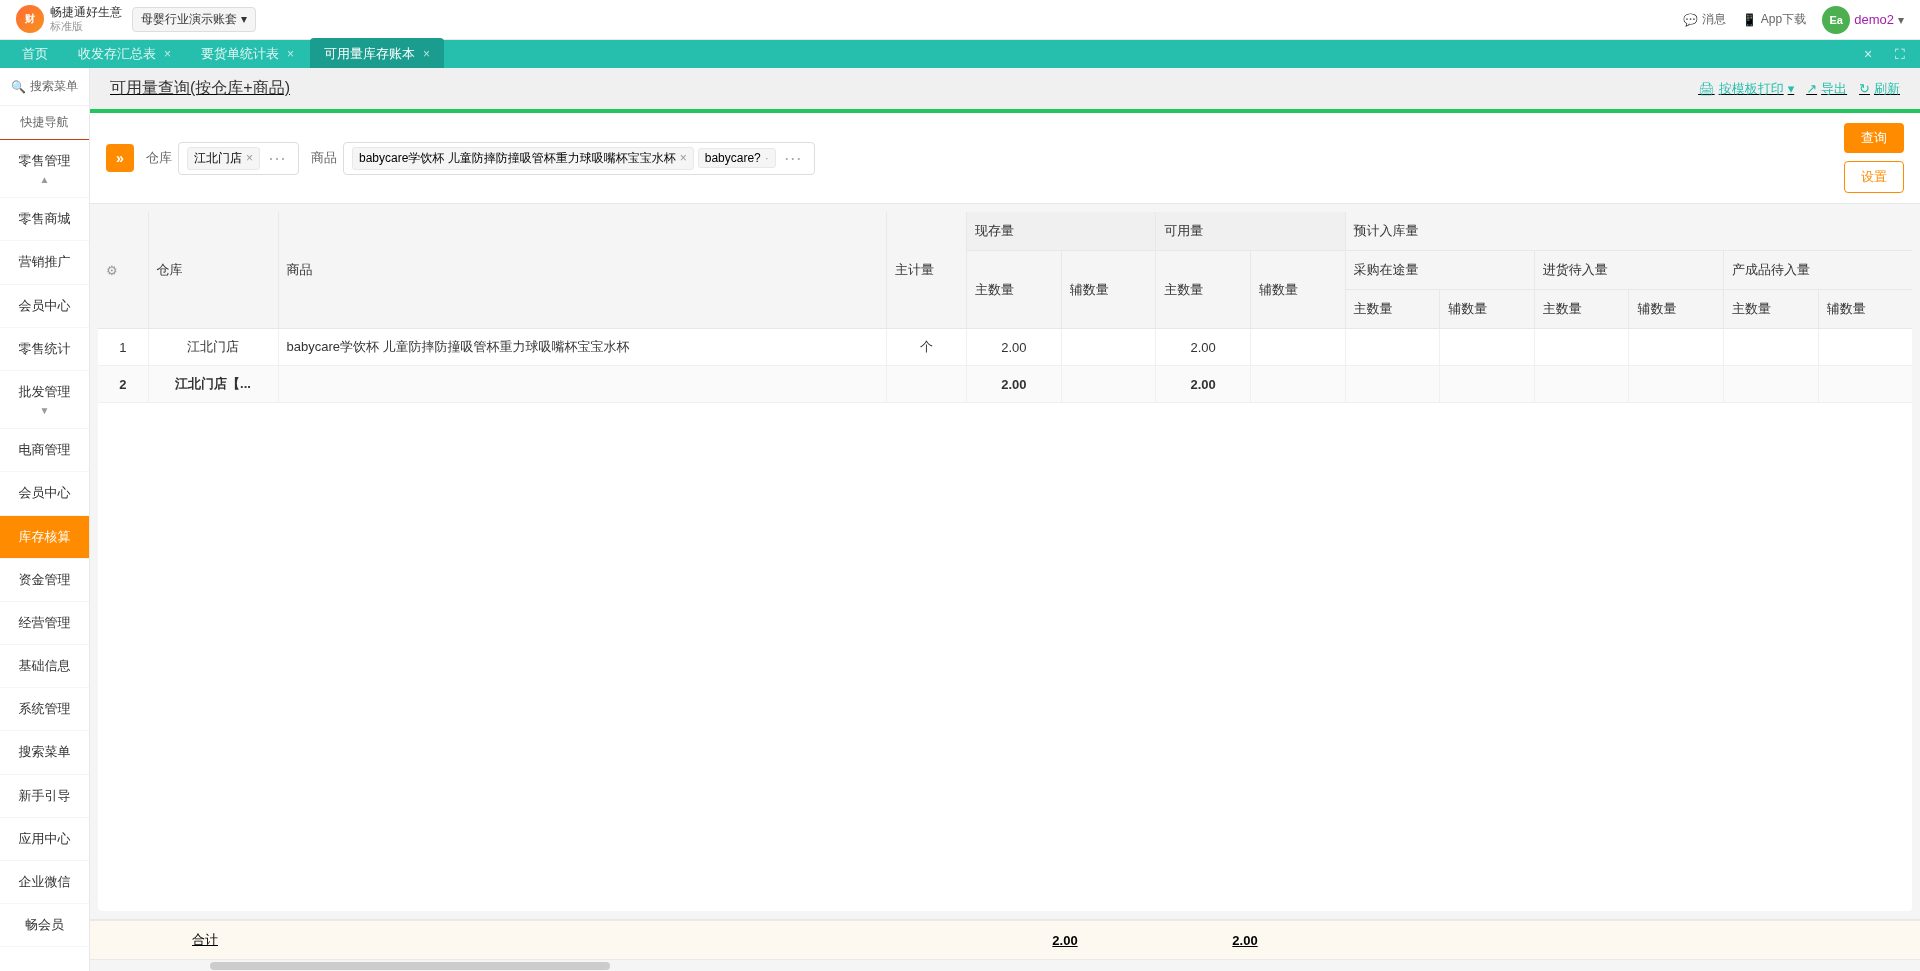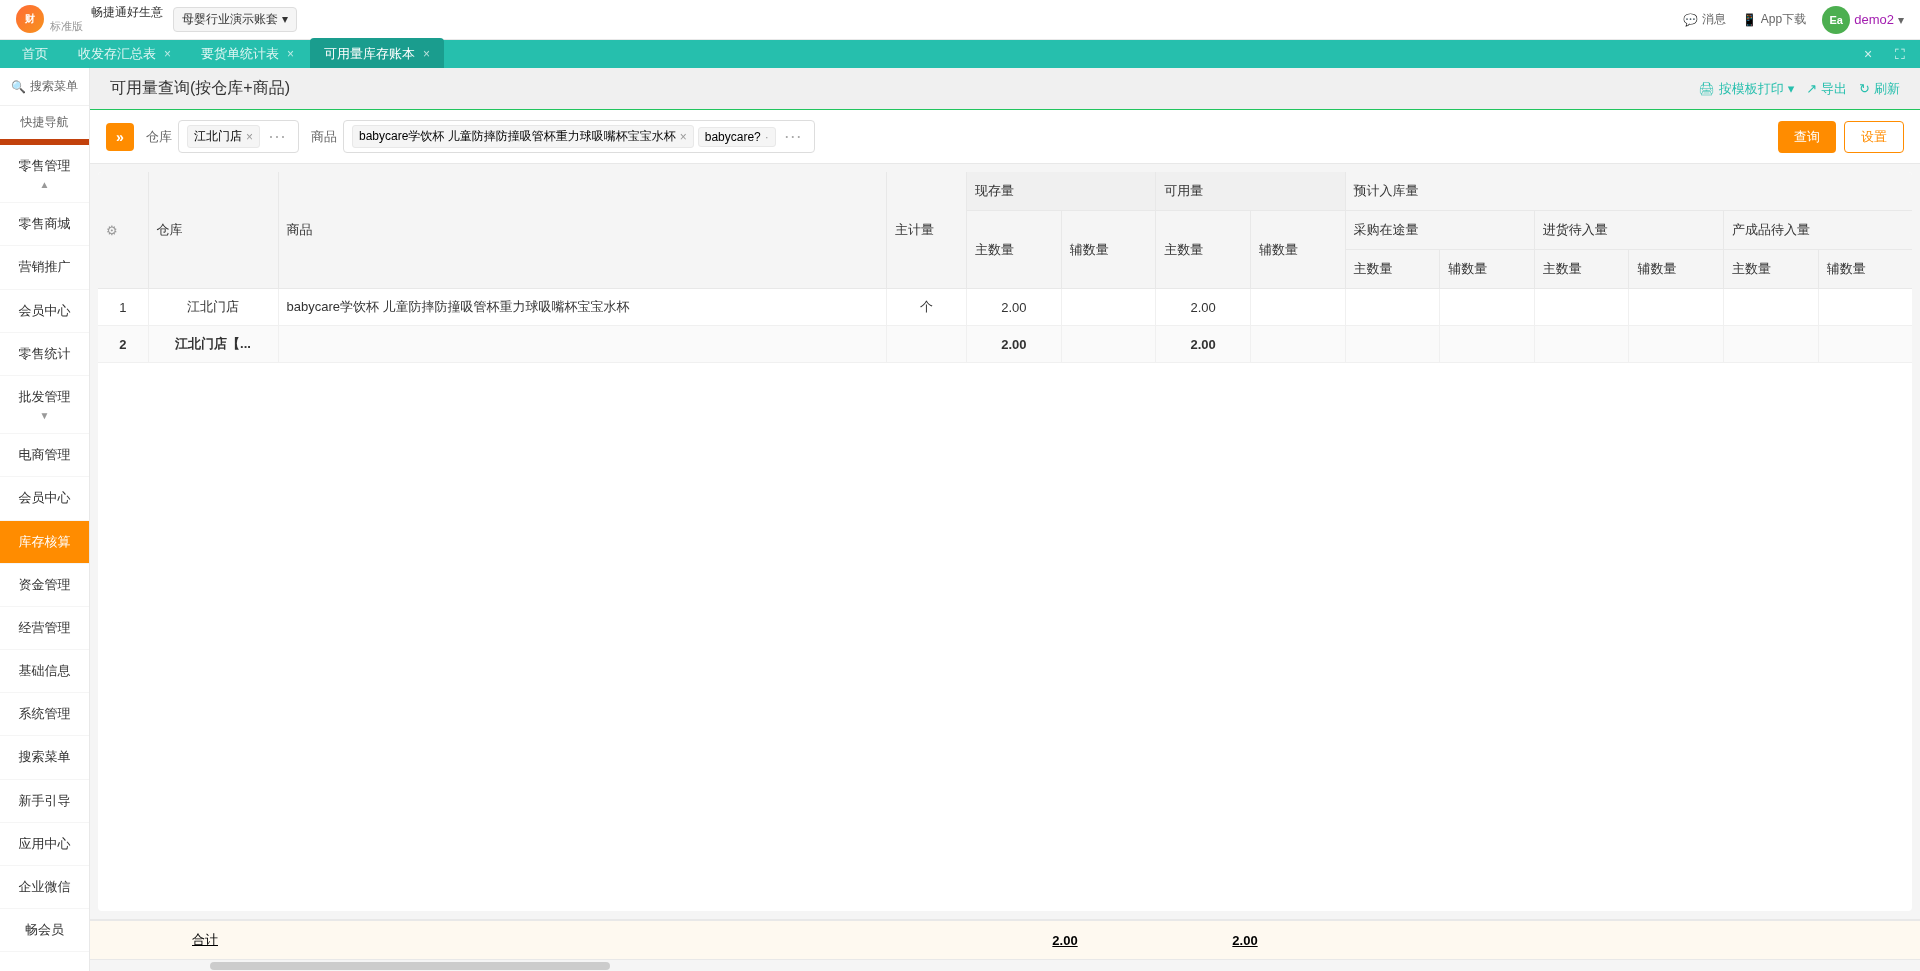--- a/index.html
+++ b/index.html
@@ -31,21 +31,21 @@
       height: 28px;
       background: linear-gradient(135deg, #ff6b35, #f7931e);
       border-radius: 50%;
       display: flex;
       align-items: center;
       justify-content: center;
       color: white;
       font-size: 10px;
       font-weight: bold;
     }
-    .logo-text { font-size: 12px; color: #333; line-height: 1.2; margin-left: 41px; }
+    .logo-text { font-size: 12px; color: #333; line-height: 1.2; }
     .logo-sub { font-size: 11px; color: #999; }
     .industry-selector {
       display: flex;
       align-items: center;
       gap: 4px;
       background: #f5f5f5;
       border: 1px solid #ddd;
       border-radius: 4px;
       padding: 3px 8px;
       cursor: pointer;
@@ -158,21 +158,21 @@
       align-items: center;
       justify-content: center;
       gap: 4px;
     }
     .sidebar-nav {
       padding: 8px 0;
       font-size: 12px;
       color: #666;
       cursor: pointer;
       text-align: center;
-      border-bottom: 6px solid #c2410c;
+      border-bottom: 1px solid #c2410c;
       display: flex;
       align-items: center;
       justify-content: center;
       gap: 4px;
     }
     .sidebar-item {
       padding: 12px 8px;
       font-size: 13px;
       color: #333;
       cursor: pointer;
@@ -197,22 +197,23 @@
       background: #f5f5f5;
     }
 
     
     .page-header {
       background: #f0f0f0;
       padding: 10px 20px;
       display: flex;
       align-items: center;
       justify-content: space-between;
-      border-bottom: 1px solid #22c55e;
+      border-bottom: 4px solid #22c55e;
       flex-shrink: 0;
+      text-decoration: underline;
     }
     .page-title {
       font-size: 16px;
       font-weight: 500;
       color: #333;
     }
     .page-actions {
       display: flex;
       align-items: center;
       gap: 12px;
@@ -283,20 +284,21 @@
       display: flex;
       align-items: center;
       gap: 4px;
     }
     .filter-tag .x { cursor: pointer; color: #999; }
     .filter-more { color: #aaa; cursor: pointer; font-size: 18px; margin: 0 4px; }
     .filter-actions {
       margin-left: auto;
       display: flex;
       gap: 8px;
+      flex-direction: column;
     }
     .btn-query {
       background: #ff8c00;
       color: white;
       border: none;
       border-radius: 4px;
       padding: 6px 16px;
       cursor: pointer;
       font-size: 13px;
     }

